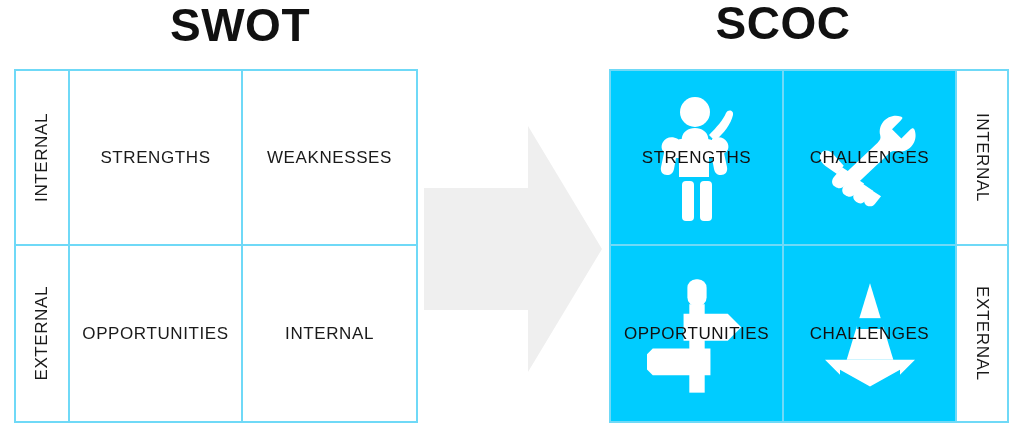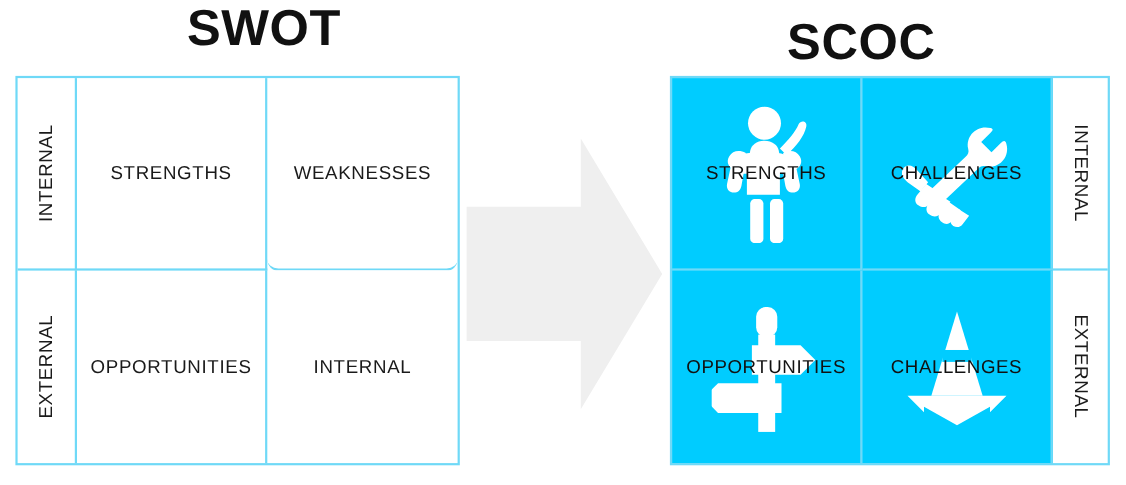--- a/index.html
+++ b/index.html
@@ -32,21 +32,21 @@
     white-space: nowrap;
   }
   #swot-title {
     left: 140px;
     top: 2px;
     width: 200px;
     font-size: 46px;
   }
   #scoc-title {
     left: 683px;
-    top: 15px;
+    top: 0;
     width: 200px;
     font-size: 46px;
   }
 
   
   .matrix {
     position: absolute;
     box-sizing: border-box;
     display: grid;
   }
@@ -65,21 +65,21 @@
   #swot-matrix > .cell {
     box-sizing: border-box;
     border-right: 2px solid #6fd9f7;
     border-bottom: 2px solid #6fd9f7;
     display: flex;
     align-items: center;
     justify-content: center;
     position: relative;
     overflow: hidden;
   }
-  #swot-matrix > .cell.last-col { border-right: none; border-radius: 10px; }
+  #swot-matrix > .cell.last-col { border-right: none; }
   #swot-matrix > .cell.last-row { border-bottom: none; }
 
   .axis-label {
     font-size: 17px;
     letter-spacing: 0.6px;
     color: #1a1a1a;
     white-space: nowrap;
     writing-mode: vertical-rl;
     transform: rotate(180deg);
   }

